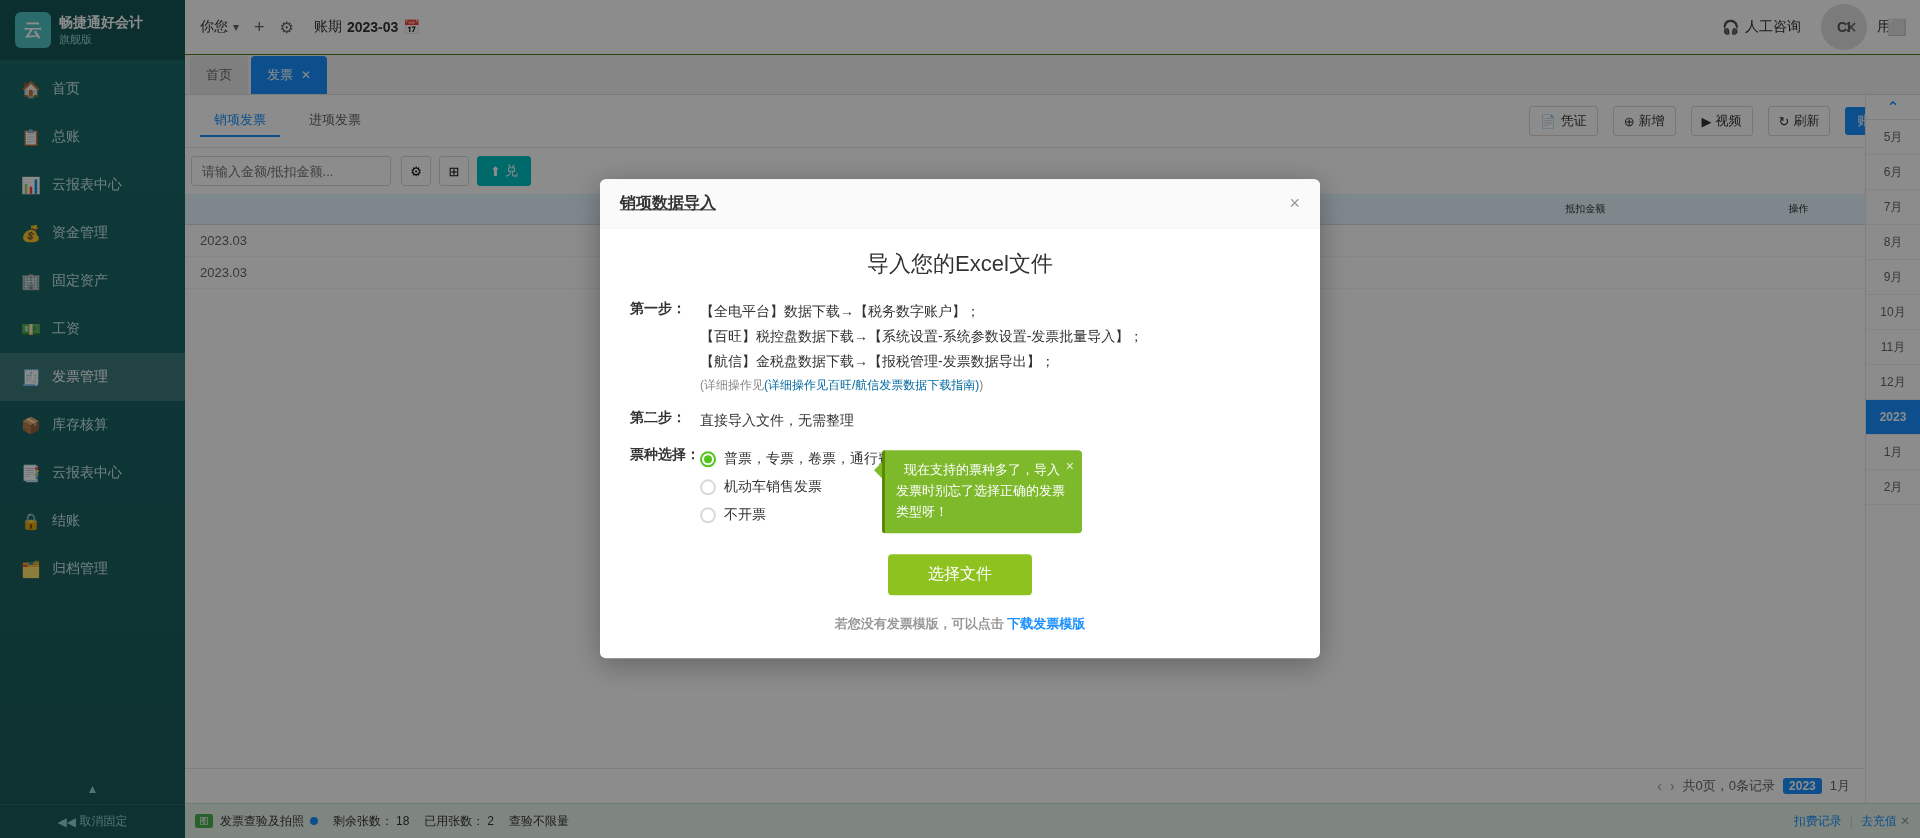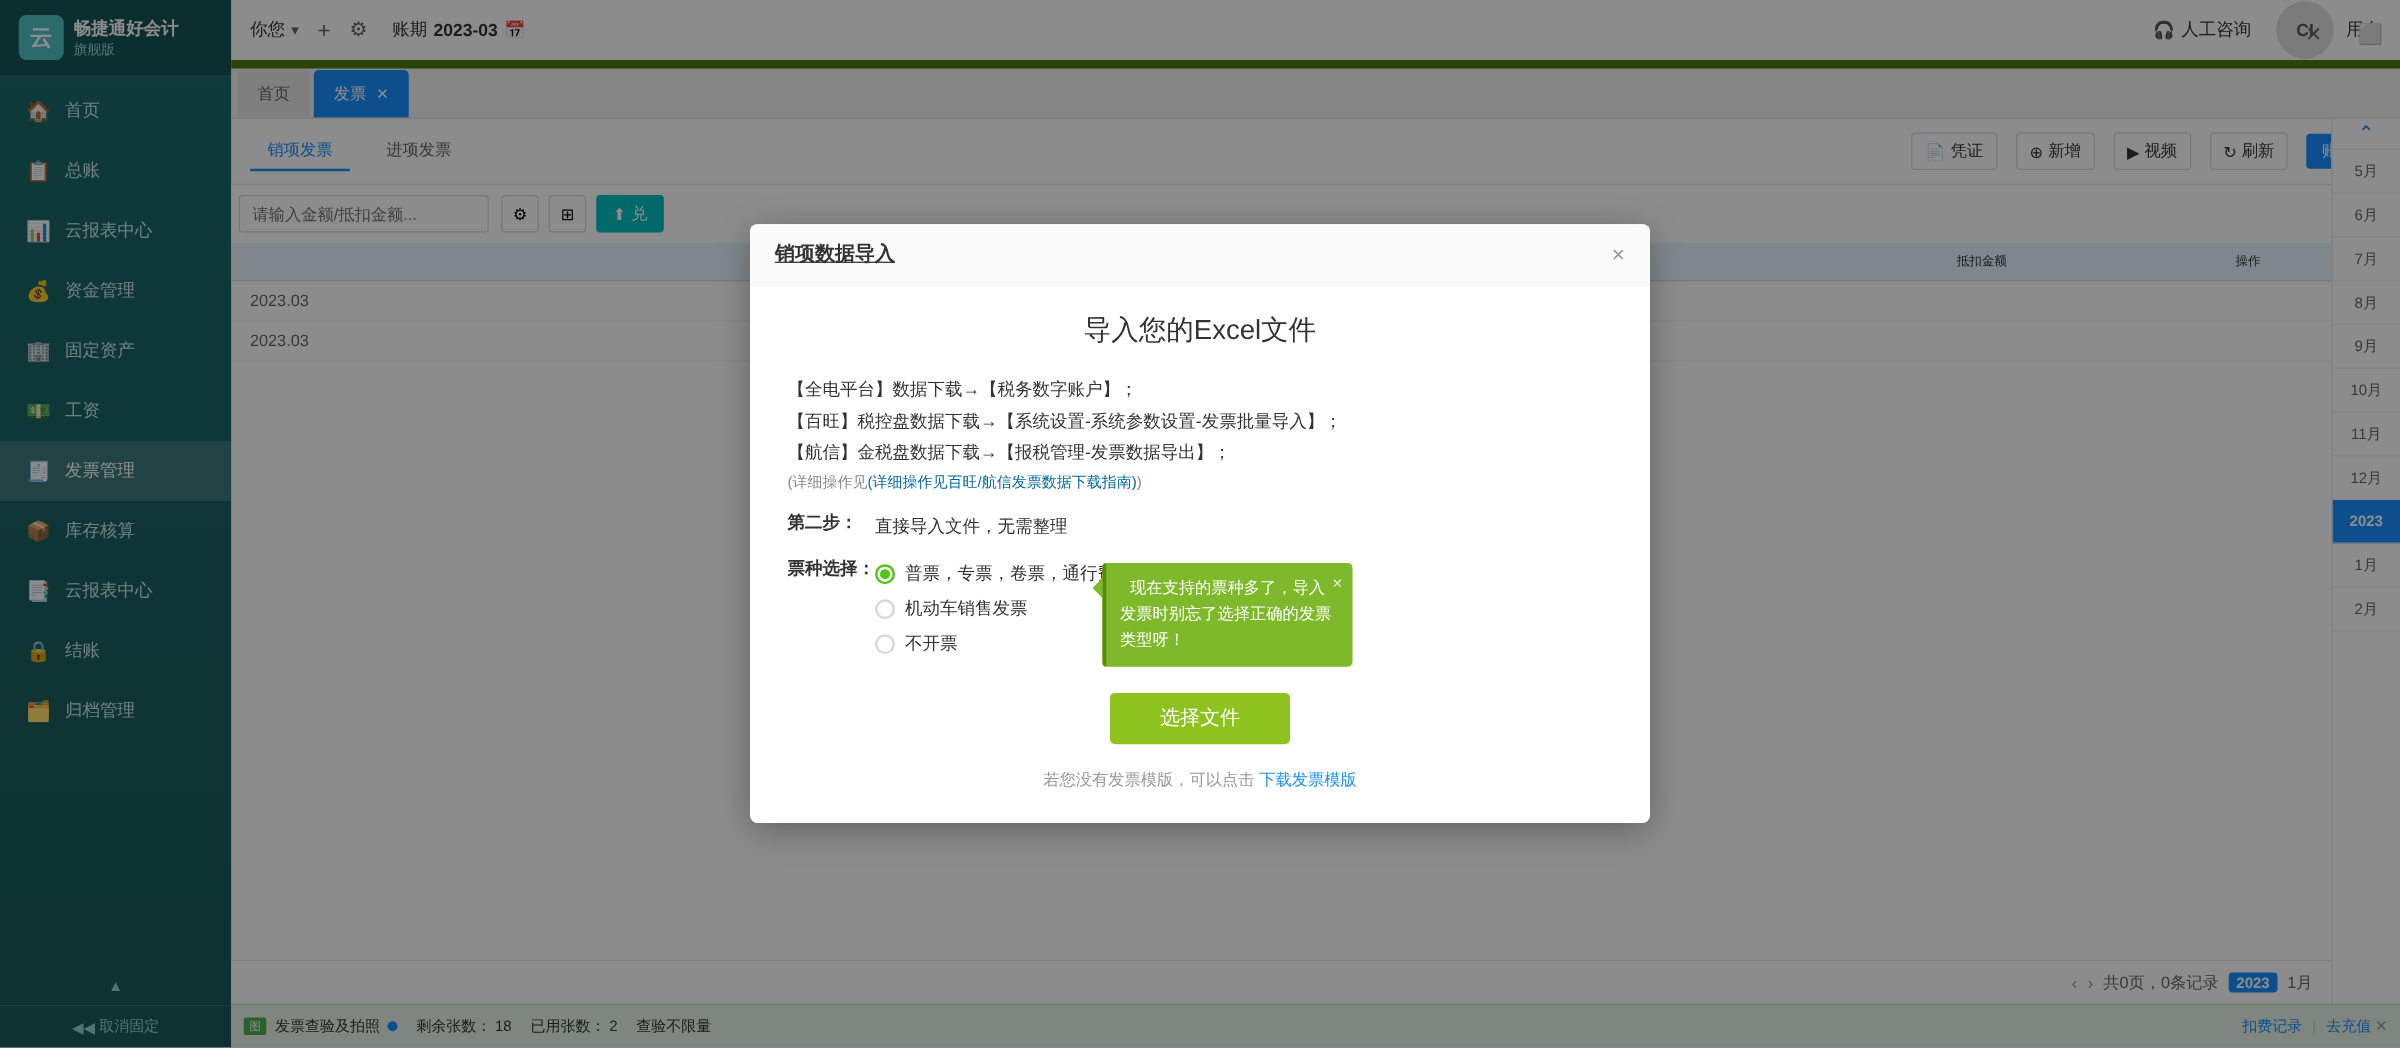--- a/index.html
+++ b/index.html
@@ -26,21 +26,21 @@
     .sidebar-item.active { background: rgba(255,255,255,0.15); color: white; }
     .sidebar-item-icon { width: 22px; height: 22px; margin-right: 10px; display: flex; align-items: center; justify-content: center; font-size: 16px; flex-shrink: 0; }
     .sidebar-scroll-btn {
       display: flex; align-items: center; justify-content: center; padding: 8px;
       color: #8fd4d4; font-size: 12px; cursor: pointer;
     }
 
     
     .topbar {
       position: absolute; left: 185px; top: 0; right: 0; height: 55px;
-      background: #fff; border-bottom: 7px solid #4d7c0f;
+      background: #fff; border-bottom: 1px solid #4d7c0f;
       display: flex; align-items: center; padding: 0 15px; gap: 10px;
     }
     .topbar-account { display: flex; align-items: center; gap: 5px; font-size: 14px; color: #333; cursor: pointer; }
     .topbar-chevron { color: #666; font-size: 12px; }
     .topbar-add { font-size: 18px; color: #666; cursor: pointer; padding: 0 5px; }
     .topbar-gear { font-size: 16px; color: #666; cursor: pointer; }
     .topbar-period { display: flex; align-items: center; gap: 5px; margin-left: 10px; color: #333; font-size: 14px; }
     .topbar-period-val { color: #333; font-weight: bold; }
     .topbar-calendar-icon { color: #1890ff; font-size: 14px; }
     .topbar-right { margin-left: auto; display: flex; align-items: center; gap: 20px; }
@@ -197,21 +197,21 @@
     .radio-circle.checked::after {
       content: ''; width: 8px; height: 8px; border-radius: 50%; background: #52c41a;
     }
 
     .select-file-btn {
       display: block; margin: 20px auto; padding: 10px 40px;
       background: #8dc21f; color: white; border: none; border-radius: 4px;
       font-size: 16px; cursor: pointer; font-family: inherit;
     }
     .modal-footer-text {
-      text-align: center; color: #999; font-size: 13px; margin-top: 10px;
+      text-align: center; color: #999; font-size: 13px; margin-top: 10px; font-weight: bold;
     }
 
     
     .tooltip-balloon {
       position: absolute; background: #7db92a; color: white; border-radius: 4px;
       padding: 10px 14px; font-size: 13px; line-height: 1.6;
       width: 200px; right: -220px; top: 5px; z-index: 300;
     }
     .tooltip-balloon::before {
       content: ''; position: absolute; left: -8px; top: 12px;
@@ -458,20 +458,21 @@
 
 <div class="modal">
   <div class="modal-header">
     <span class="modal-title">销项数据导入</span>
     <span class="modal-close">×</span>
   </div>
   <div class="modal-body">
     <div class="modal-main-title">导入您的Excel文件</div>
 
     <div class="step-row">
+      <span class="step-label">第一步：</span>
       <div class="step-content">
         <div>【全电平台】数据下载→【税务数字账户】；</div>
         <div>【百旺】税控盘数据下载→【系统设置-系统参数设置-发票批量导入】；</div>
         <div>【航信】金税盘数据下载→【报税管理-发票数据导出】；</div>
         <div class="step-sub">
           (详细操作见<span class="step-link" style="color:#0369a1;">(详细操作见百旺/航信发票数据下载指南)</span>)
         </div>
       </div>
     </div>
 

